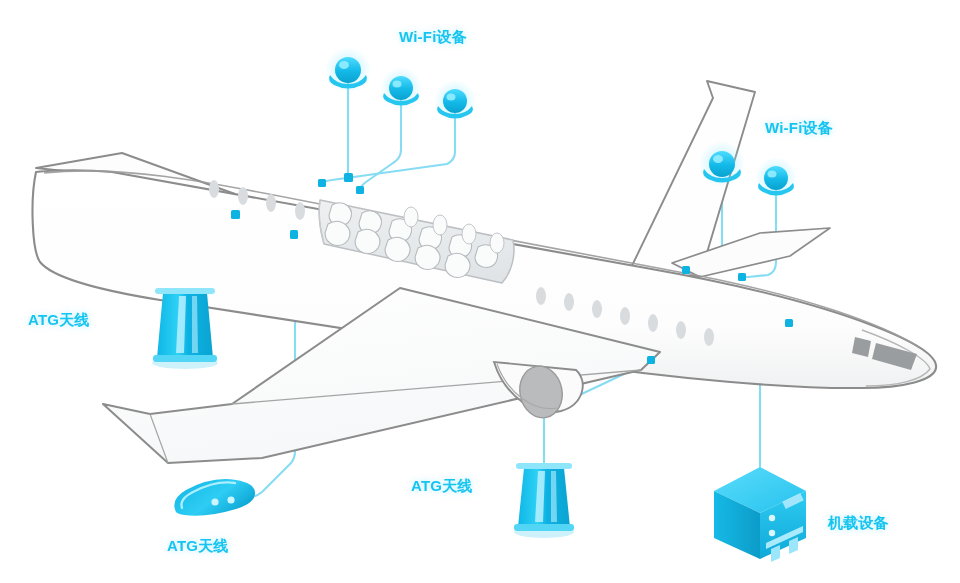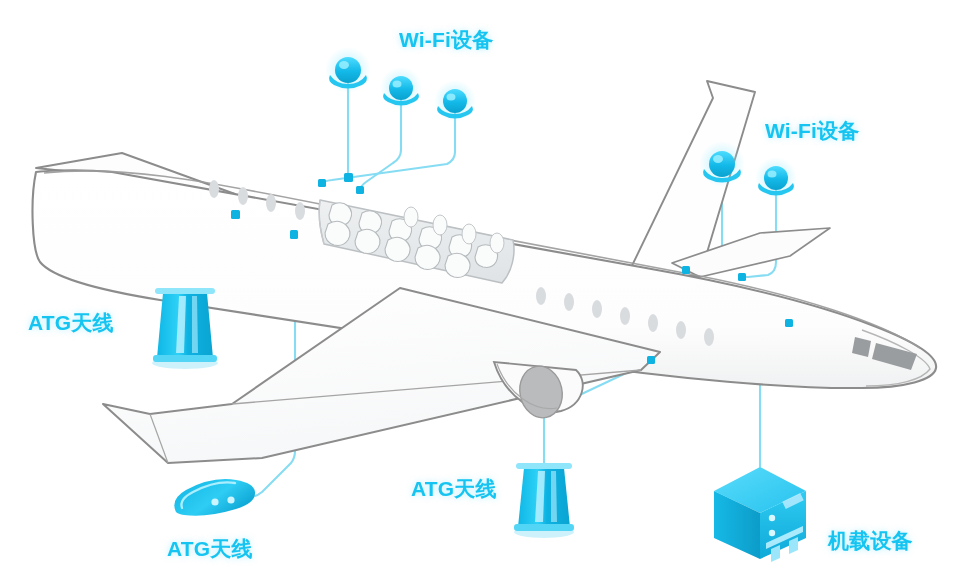--- a/index.html
+++ b/index.html
@@ -19,21 +19,21 @@
     position: absolute;
     left: 0;
     top: 0;
     width: 960px;
     height: 583px;
   }
   .lbl {
     position: absolute;
     color: #15c4f0;
     font-weight: bold;
-    font-size: 21px;
+    font-size: 15px;
     line-height: 1.18;
     white-space: pre;
     letter-spacing: .2px;
     text-shadow: 0 0 6px rgba(120,225,255,.55);
     user-select: none;
   }
 </style>
 </head>
 <body>
 

